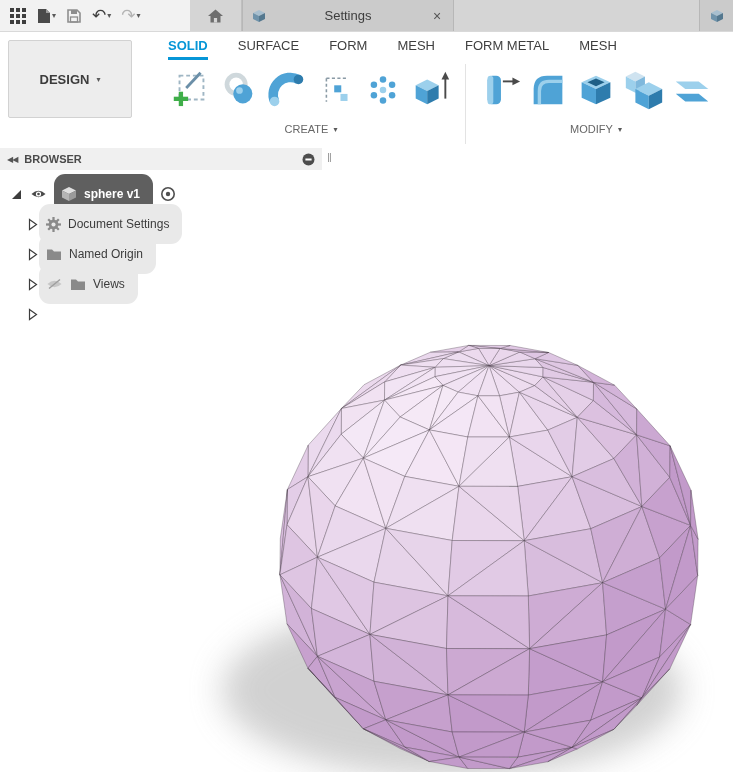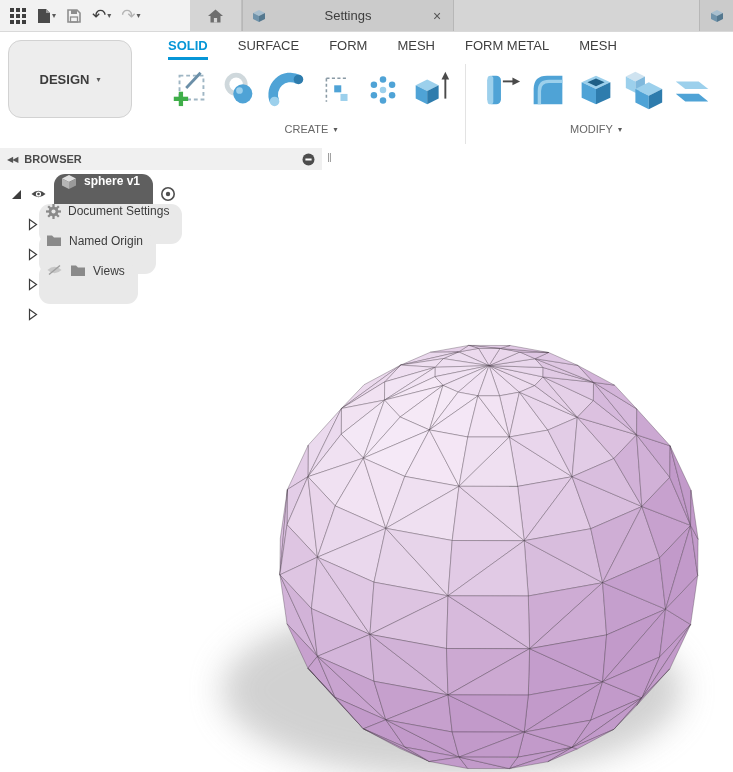--- a/index.html
+++ b/index.html
@@ -18,21 +18,21 @@
   .home-tab { width:52px; display:flex; align-items:center; justify-content:center; border-right:1px solid #bfbfbf; }
   .doc-tab { width:212px; display:flex; align-items:center; gap:6px; padding:0 8px; background:#cbcbcb; border-right:1px solid #b7b7b7; border-left:1px solid #b7b7b7; }
   .tab-label { flex:1; text-align:center; font-size:13px; color:#3d3d3d; white-space:nowrap; overflow:hidden; }
   .tab-close { color:#555; font-size:14px; width:16px; text-align:center; }
   .tab-spacer { flex:1; }
   .partial-tab { width:34px; background:#cbcbcb; border-left:1px solid #b7b7b7; display:flex; align-items:center; padding-left:9px; }
 
   
   .ribbon { position:relative; height:116px; background:#ffffff; }
   .design-btn { position:absolute; left:8px; top:8px; width:124px; height:78px; background:#ededed;
-    border:1px solid #d2d2d2; border-radius:13px; display:flex; align-items:center; justify-content:center;
+    border:1px solid #d2d2d2; border-radius:2px; display:flex; align-items:center; justify-content:center;
     gap:6px; font-size:13px; font-weight:bold; color:#3c3c3c; }
   .ribbon-main { margin-left:168px; height:100%; display:flex; flex-direction:column; overflow:hidden; }
   .ribbon-tabs { display:flex; gap:30px; height:28px; align-items:flex-end; white-space:nowrap; }
   .rtab { font-size:13px; color:#3f3f3f; padding-bottom:4px; border-bottom:3px solid transparent; }
   .rtab.active { color:#0696d7; font-weight:bold; border-bottom-color:#0696d7; }
   .ribbon-groups { display:flex; flex:1; align-items:stretch; }
   .rgroup { display:flex; flex-direction:column; align-items:center; }
   .rgroup-icons { display:flex; align-items:center; gap:2px; height:60px; }
   .ribbon-icon { width:46px; height:54px; display:flex; align-items:center; justify-content:center; }
   .rgroup-label { font-size:11px; color:#666; display:flex; gap:4px; align-items:center; height:18px; }
@@ -44,21 +44,21 @@
   
   .browser { position:absolute; left:0; top:148px; width:322px; z-index:3; }
   .browser-header { display:flex; align-items:center; height:22px; background:#f0f0f0; padding:0 7px; gap:7px; }
   .chevrons { font-size:8px; color:#555; letter-spacing:-1px; }
   .browser-title { font-size:11px; color:#4a4a4a; flex:1;font-weight:bold; }
   .panel-grip { position:absolute; left:327px; top:151px; color:#9a9a9a; font-size:12px; z-index:3; }
   .tree { padding-top:10px; display:flex; flex-direction:column; gap:2px; }
   .trow { display:flex; align-items:center; height:28px; }
   .trow.root { padding-left:10px; gap:7px; }
   .trow.child { padding-left:26px; gap:0; }
-  .chip { display:flex; gap:7px; height:40px; padding:0 13px 0 7px; background:#e9e9e9;
+  .chip { display:flex; align-items:center; gap:7px; height:40px; padding:0 13px 0 7px; background:#e9e9e9;
     border-radius:11px; font-size:12px; color:#3c3c3c; white-space:nowrap; }
   .chip.selected { background:#5f5f5f; color:#ffffff; font-weight:bold; }
 </style>
 </head>
 <body>
 
 <div id="app">
 
   <div class="appbar">
     <div class="qat">

